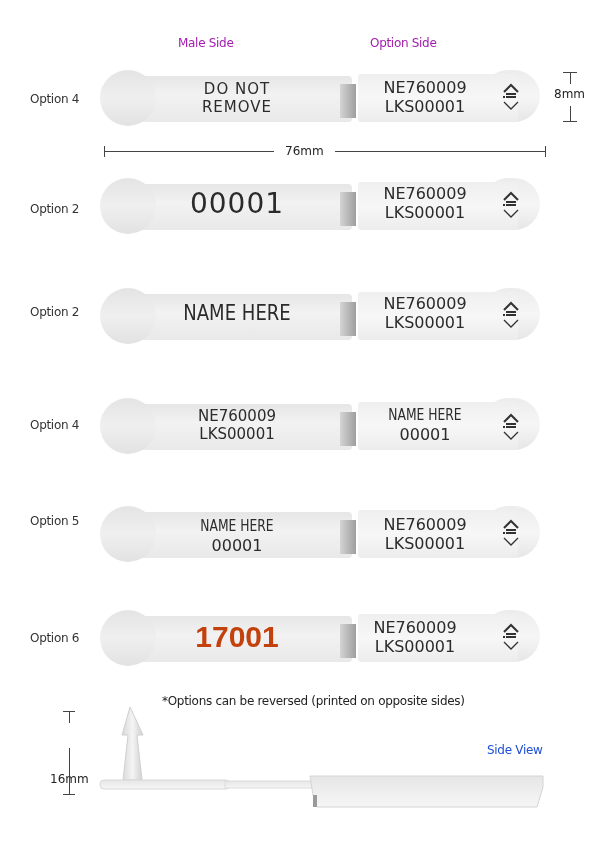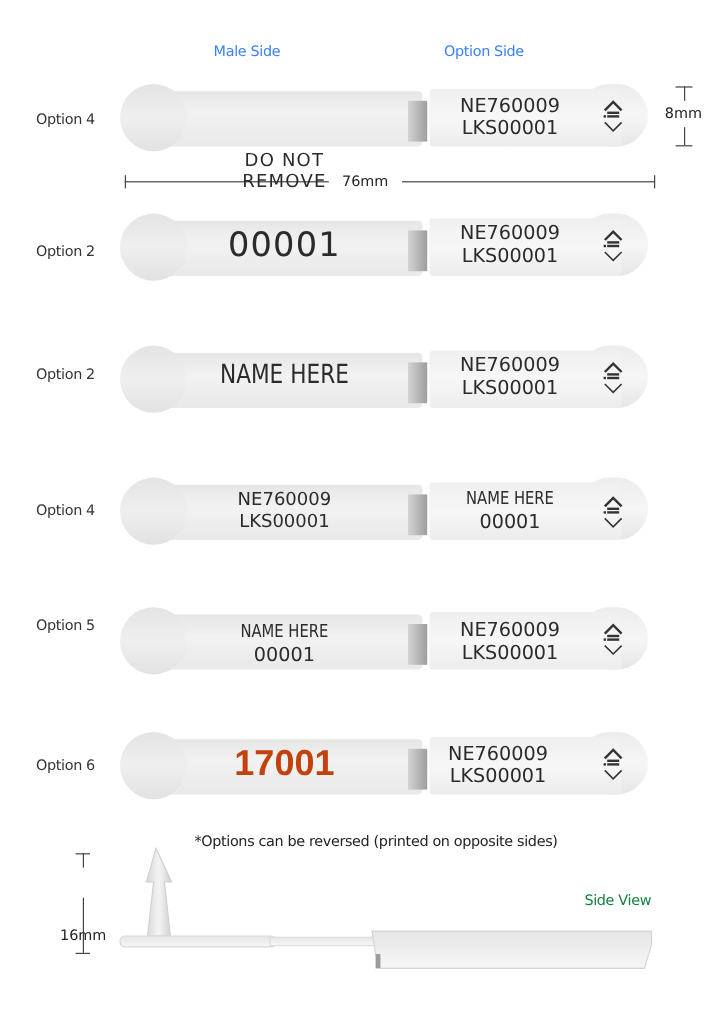--- a/index.html
+++ b/index.html
@@ -1,19 +1,19 @@
 <!DOCTYPE html>
 <html><head>
 <meta charset="utf-8">
 <style>
   html, body { margin:0; padding:0; background:#ffffff; }
   body { width:600px; height:843px; position:relative; overflow:hidden;
          font-family:"DejaVu Sans", sans-serif; color:#222; }
   .abs { position:absolute; }
-  .col-head { font-size:12px; color:#3b82f6; letter-spacing:-0.3px; }
+  .col-head { font-size:12px; color:#a21caf; letter-spacing:-0.3px; }
   .opt-label { font-size:12px; color:#333; left:30px; letter-spacing:-0.3px; }
 
   .tag { position:absolute; left:102px; width:440px; height:56px; }
   .male { position:absolute; left:0; top:6px; width:250px; height:46px;
           background:linear-gradient(#e6e6e6,#f2f2f2 40%,#e9e9e9);
           border-radius:24px 4px 4px 24px; }
   .male::before { content:""; position:absolute; left:-2px; top:-6px; width:56px; height:56px;
           border-radius:50%; background:linear-gradient(#e4e4e4,#efefef 50%,#e2e2e2); }
   .neck { position:absolute; left:238px; top:14px; width:16px; height:34px;
           background:linear-gradient(90deg,#d4d4d4,#9e9e9e); }
@@ -49,21 +49,21 @@
   <div class="dimline" style="left:335px;top:151px;width:210px;height:1px;"></div>
   <div class="dimline" style="left:545px;top:146px;width:1px;height:11px;"></div>
 </div>
 
 <div class="abs opt-label" style="top:92px;">Option 4</div>
 <div class="tag" style="top:70px;">
   <div class="male"></div>
     <div class="neck"></div>
     <div class="fem-cap"></div>
     <div class="female"></div>
-  <div class="ttext male-text" style="top:10px;font-size:15px;line-height:18px;letter-spacing:1px;margin-top:44px;">
+  <div class="ttext male-text" style="top:10px;font-size:15px;line-height:18px;letter-spacing:1px;">
     <div>DO NOT</div>
       <div>REMOVE</div>
   </div>
   <div class="ttext fem-text" style="top:8px;font-size:16px;line-height:19px;">
     <div>NE760009</div>
       <div>LKS00001</div>
   </div>
   <svg class="logo" viewBox="0 0 22 30">
       <path d="M4 10 L11 3 L18 10" fill="none" stroke="#333" stroke-width="2"></path>
       <rect x="6" y="11" width="10" height="2" fill="#333"></rect>
@@ -182,21 +182,21 @@
 <div class="abs" style="left:162px;top:694px;font-size:12px;color:#222;letter-spacing:-0.3px;">*Options can be reversed (printed on opposite sides)</div>
 
 <div>
   <div class="dimline" style="left:63px;top:711px;width:12px;height:1px;"></div>
   <div class="dimline" style="left:69px;top:711px;width:1px;height:12px;"></div>
   <div class="abs" style="left:50px;top:727px;font-size:12px;margin-top:45px;">16mm</div>
   <div class="dimline" style="left:69px;top:748px;width:1px;height:46px;"></div>
   <div class="dimline" style="left:63px;top:794px;width:12px;height:1px;"></div>
 </div>
 
-<div class="abs" style="left:487px;top:743px;font-size:12px;color:#15803d;letter-spacing:-0.3px;">Side View</div>
+<div class="abs" style="left:487px;top:743px;font-size:12px;color:#1d4ed8;letter-spacing:-0.3px;">Side View</div>
 
 <svg class="abs" style="left:95px;top:705px;" width="455" height="130" viewBox="0 0 455 130">
   <defs>
     <linearGradient id="pin" x1="0" x2="1">
         <stop offset="0" stop-color="#d8d8d8"></stop>
         <stop offset="0.5" stop-color="#f4f4f4"></stop>
         <stop offset="1" stop-color="#cfcfcf"></stop>
       </linearGradient>
     <linearGradient id="body" x1="0" y1="0" x2="0" y2="1">
         <stop offset="0" stop-color="#e6e6e6"></stop>

